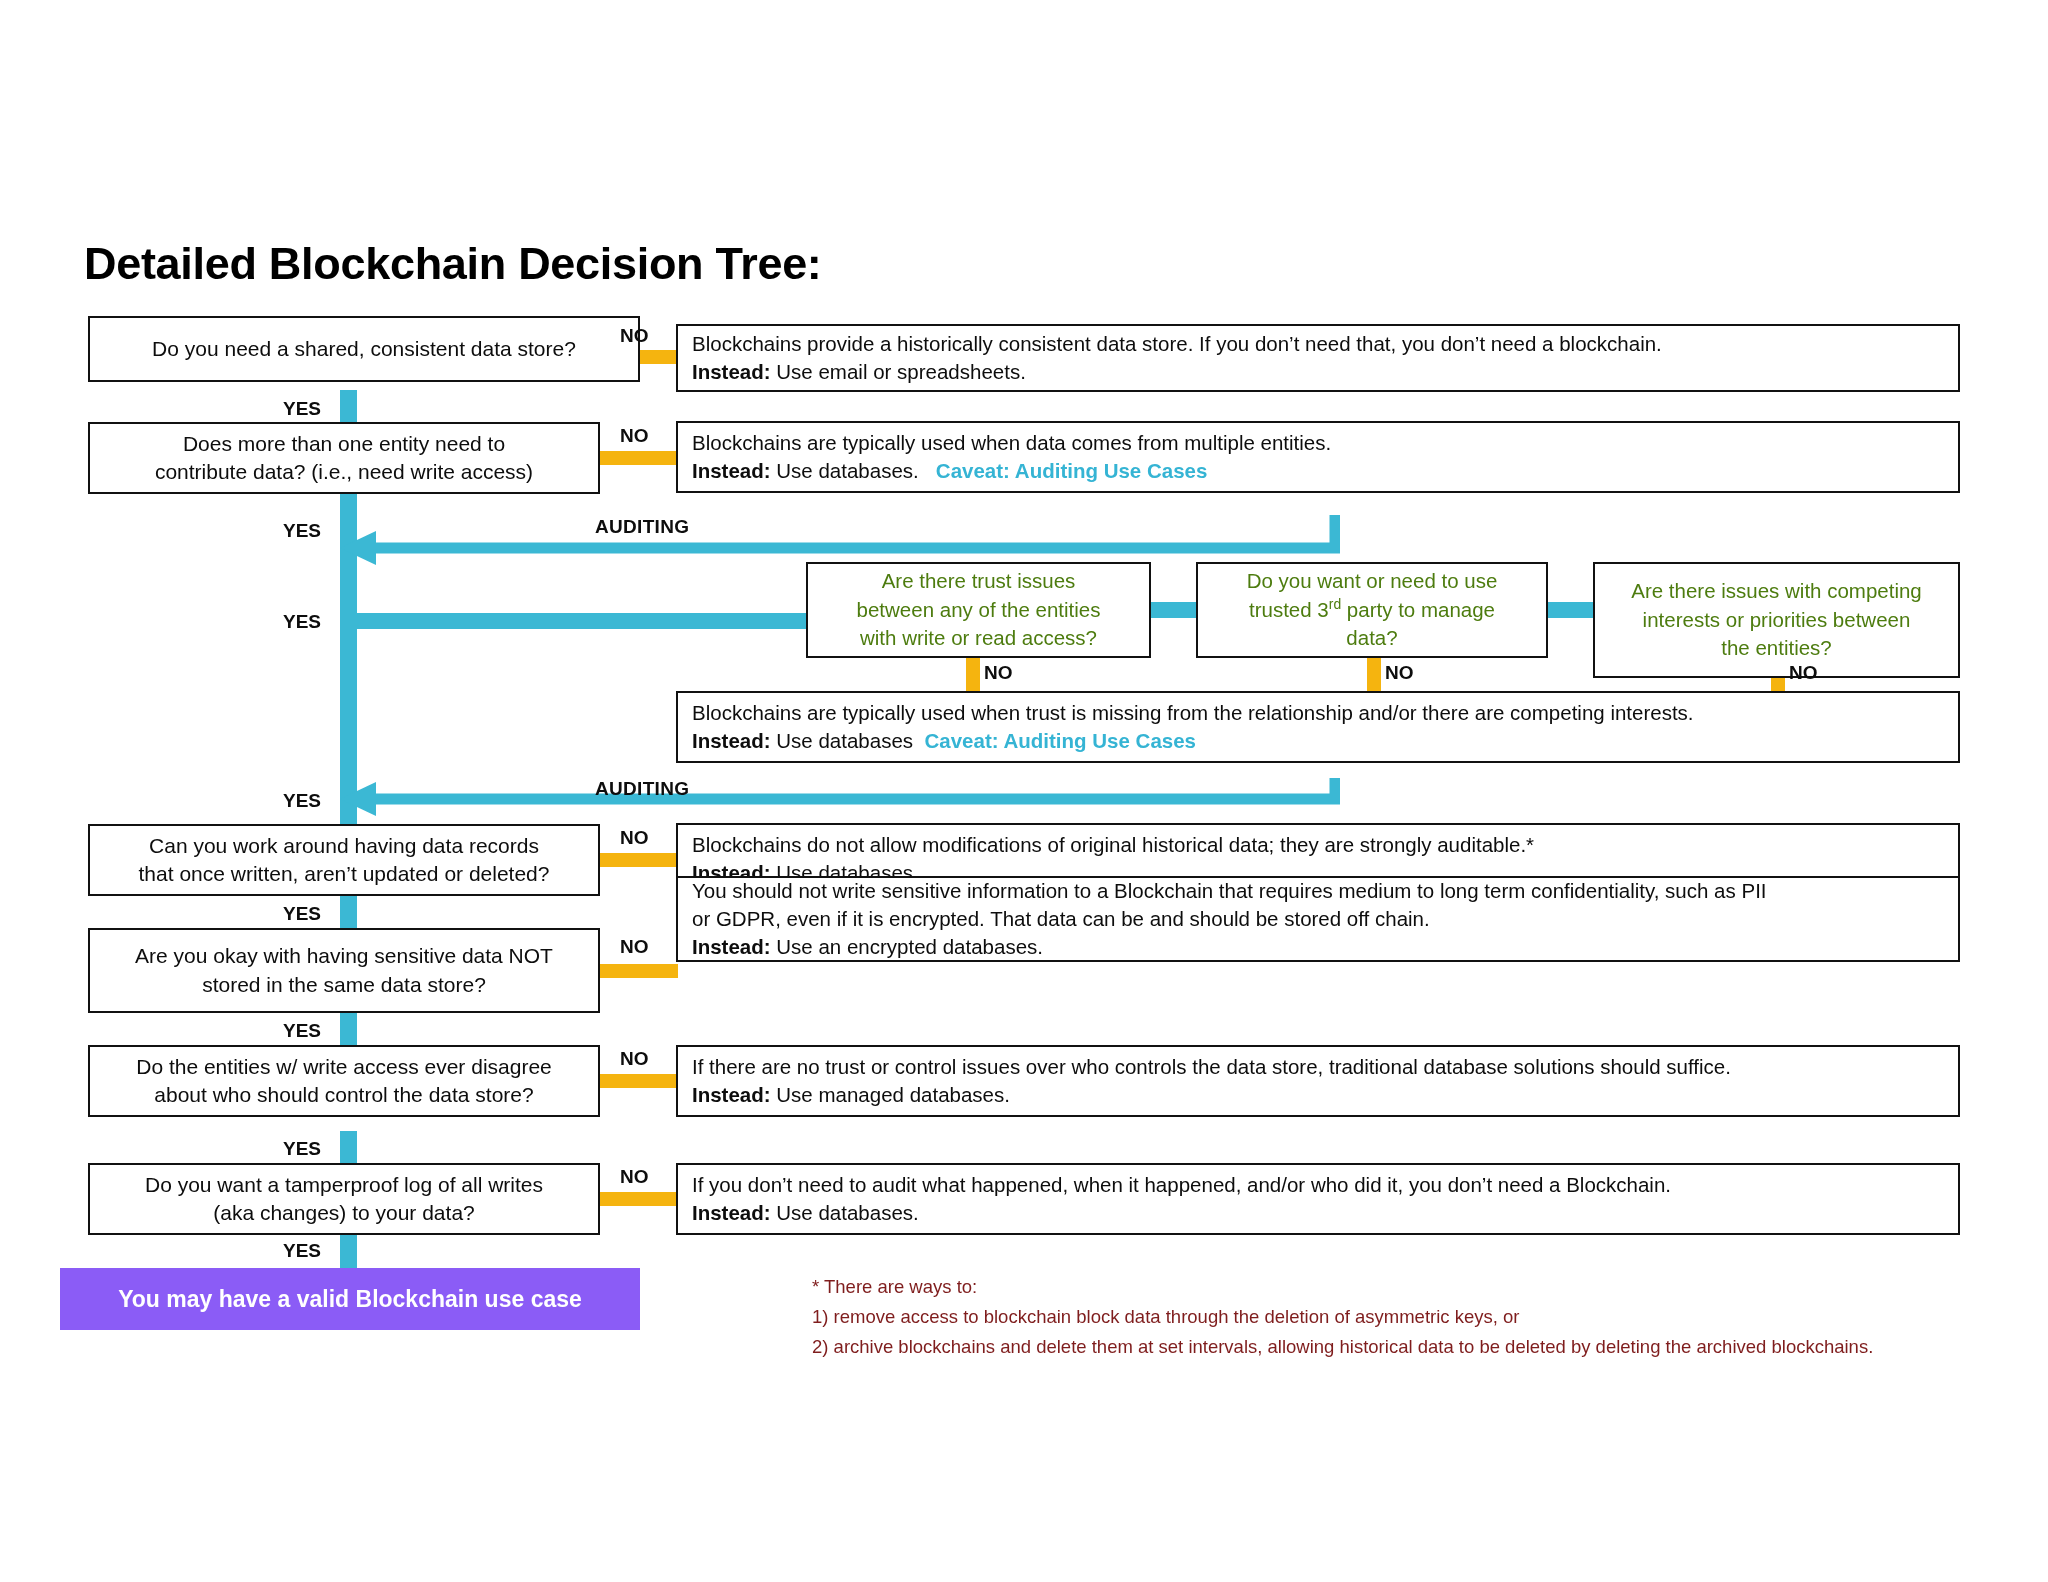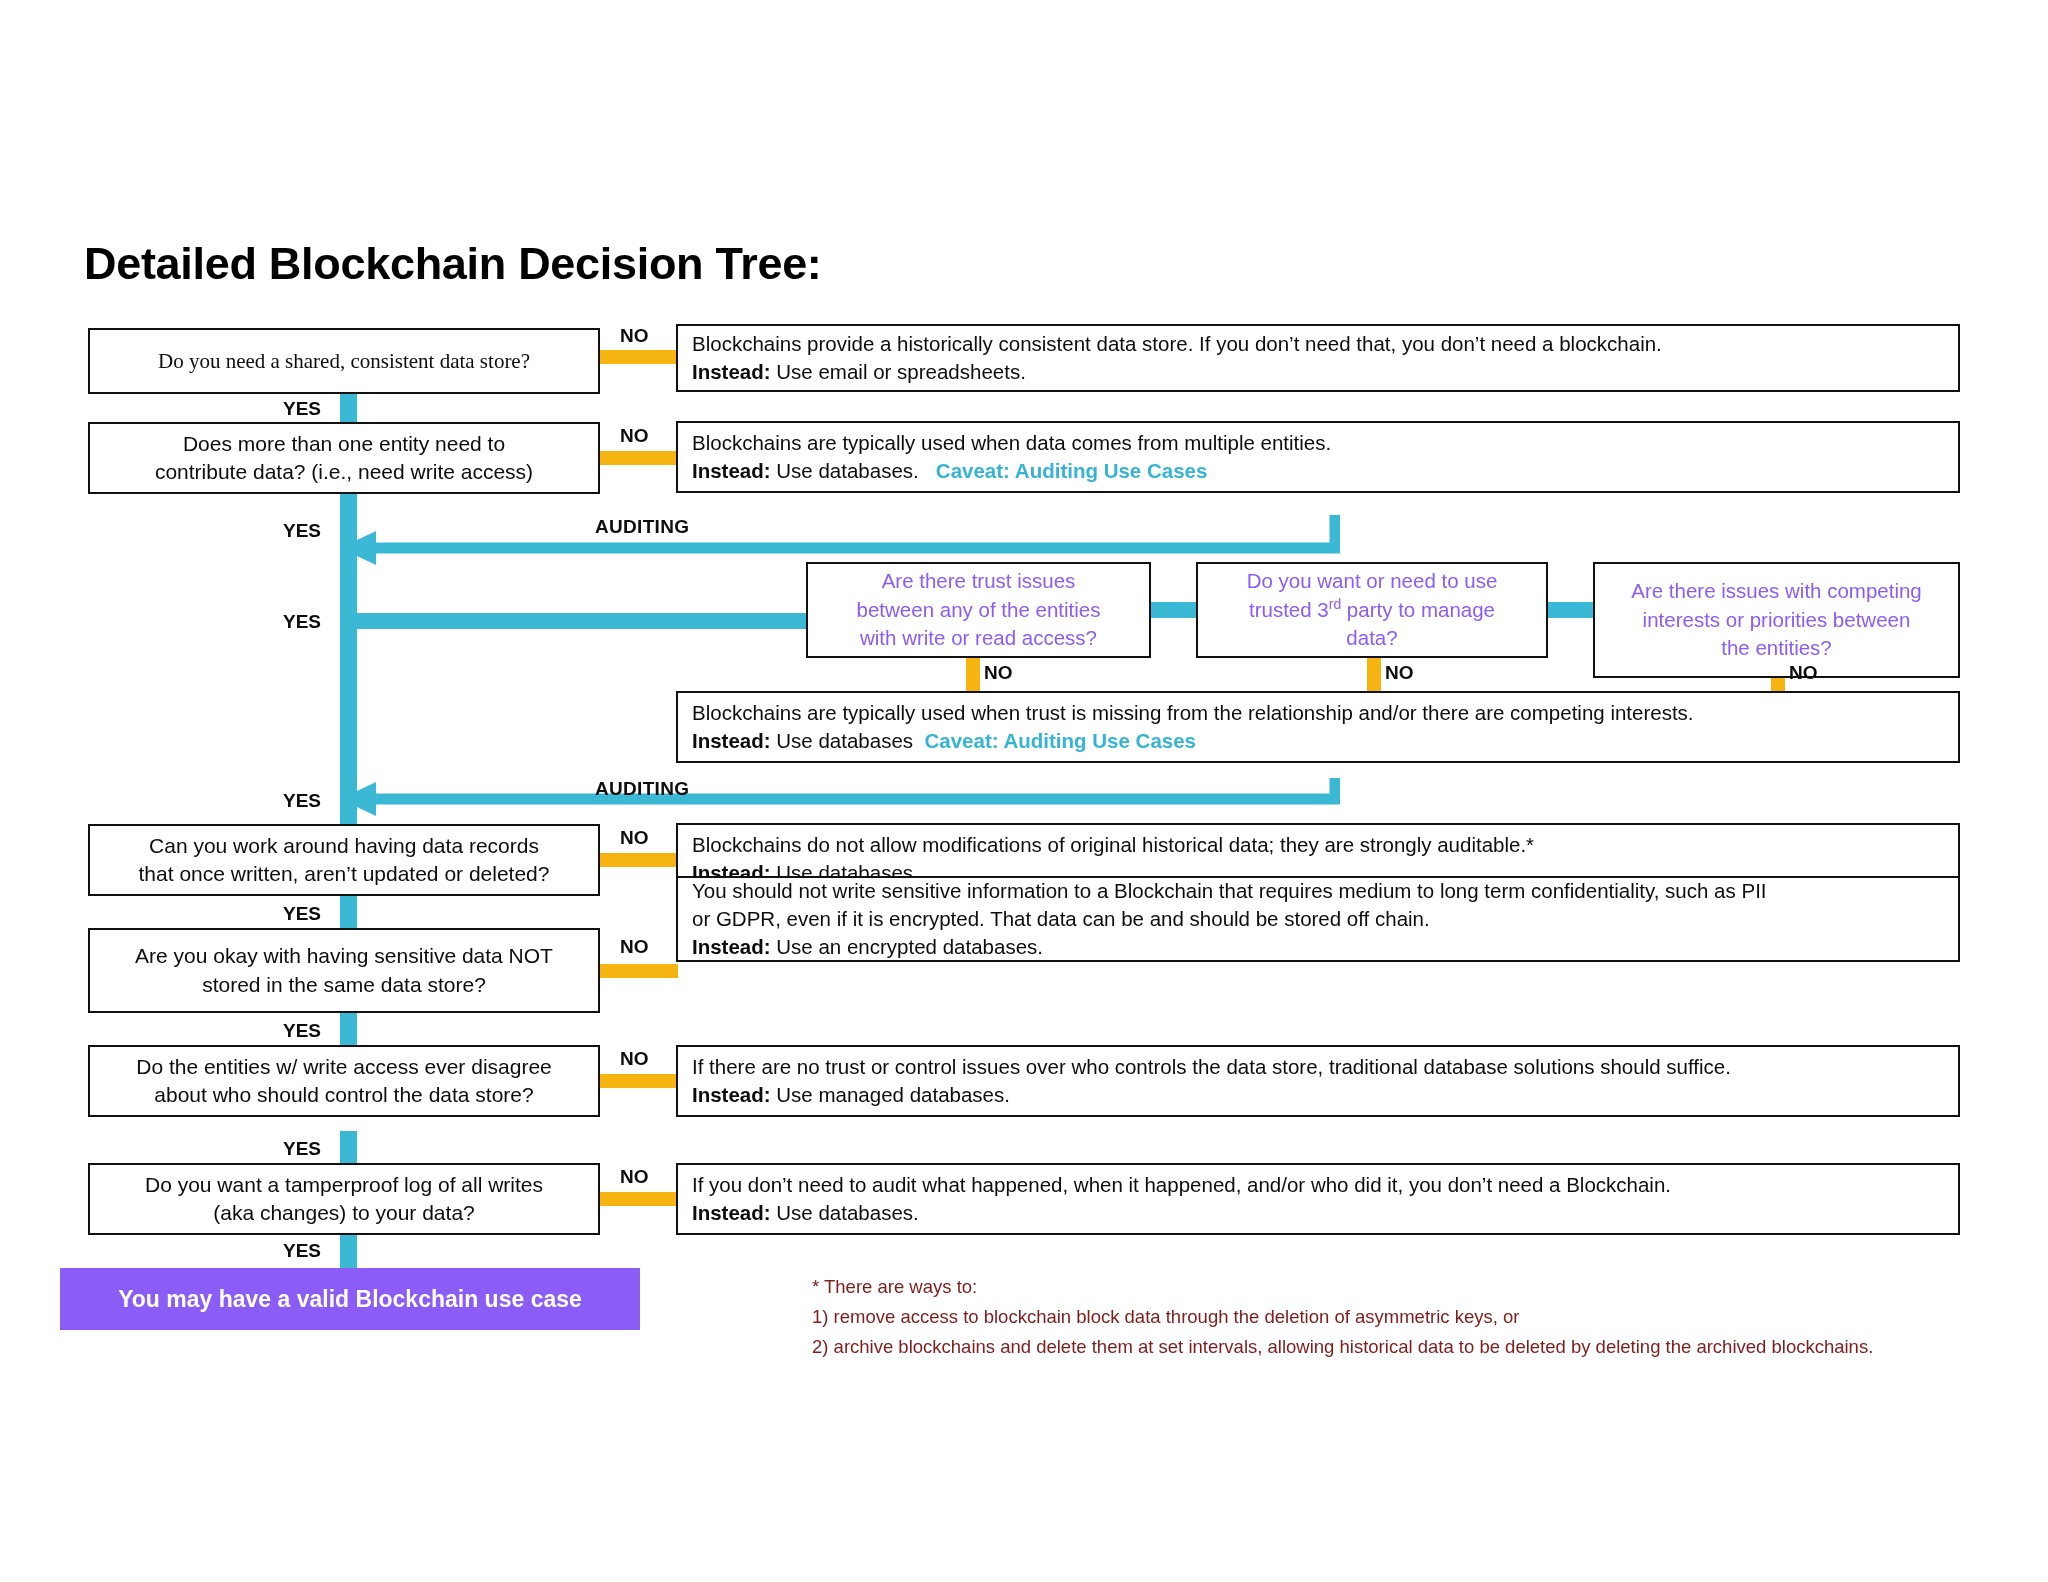--- a/index.html
+++ b/index.html
@@ -69,21 +69,21 @@
   .tbox {
     border: 2px solid #111111;
     background: #ffffff;
     display: flex;
     align-items: center;
     justify-content: center;
     text-align: center;
     padding: 2px 8px;
     font-size: 20.5px;
     line-height: 1.4;
-    color: #8b5cf6;
+    color: #4d7c0f;
     z-index: 6;
   }
   sup { font-size: 0.68em; vertical-align: super; line-height: 0; }
 
   
   .spine {           
     background: #3BB8D4;
     z-index: 2;
   }
   .teal-h {          
@@ -142,21 +142,21 @@
   <div class="abs spine" style="left:340px; top:494px; width:17px; height:330px;"></div>
 
   <div class="abs spine" style="left:340px; top:896px; width:17px; height:32px;"></div>
 
   <div class="abs spine" style="left:340px; top:1013px; width:17px; height:32px;"></div>
 
   <div class="abs spine" style="left:340px; top:1131px; width:17px; height:32px;"></div>
 
   <div class="abs spine" style="left:340px; top:1232px; width:17px; height:38px;"></div>
 
-  <div class="abs qbox" style="left:88px; top:328px; width:512px; height:66px;font-family:Liberation Serif, serif;">
+  <div class="abs qbox" style="left:88px; top:316px; width:552px; height:66px;">
     <span>Do you need a shared, consistent data store?</span>
   </div>
   <div class="abs orange" style="left:600px; top:350px; width:78px; height:14px;"></div>
   <div class="abs lbl lbl-no" style="left:620px; top:325px;">NO</div>
   <div class="abs abox" style="left:676px; top:324px; width:1284px; height:68px;">
     <span class="ln">Blockchains provide a historically consistent data store. If you don’t need that, you don’t need a blockchain.</span>
     <span class="ln"><b class="bold">Instead:</b><span> Use email or spreadsheets.</span></span>
   </div>
   <div class="abs lbl" style="left:283px; top:398px;">YES</div>
 

